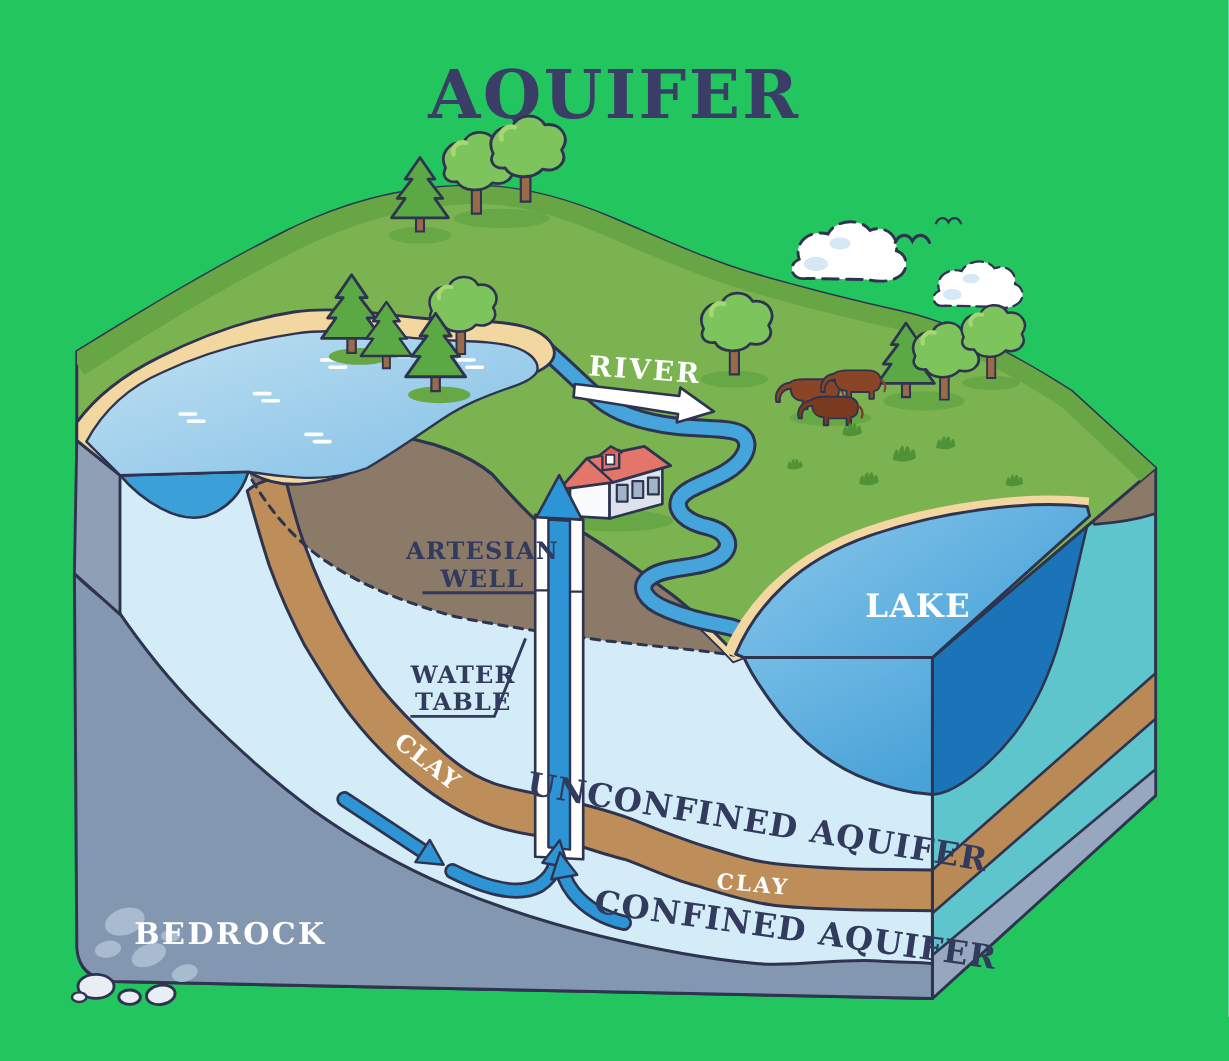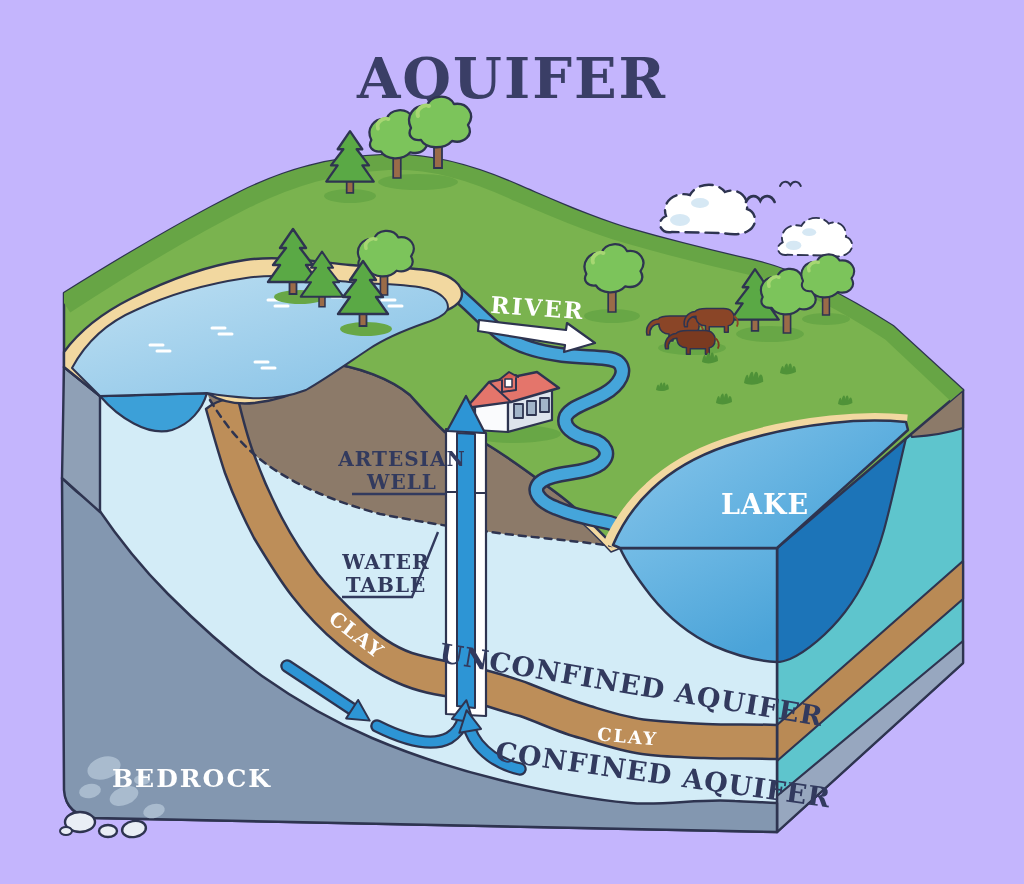--- a/index.html
+++ b/index.html
@@ -1,16 +1,16 @@
 <!DOCTYPE html>
 <html><head>
 <meta charset="utf-8">
 <style>
   html,body{margin:0;padding:0;background:#ffffff;}
-  .stage{width:1024px;height:884px;background:#c4b5fd;position:relative;overflow:hidden;}
+  .stage{width:1024px;height:884px;background:#22c55e;position:relative;overflow:hidden;}
   svg{display:block;}
   text{font-family:"DejaVu Serif","Liberation Serif",serif;font-weight:bold;}
   .ttl{fill:#3a3e66;font-size:56px;letter-spacing:2px;}
   .lbl-navy{fill:#323a5e;}
   .lbl-white{fill:#ffffff;}
   .sz27{font-size:27px;letter-spacing:1px;}
   .sz25{font-size:25px;letter-spacing:2px;}
   .sz23{font-size:23px;letter-spacing:2px;}
   .sz20{font-size:20px;letter-spacing:1px;}
   .sz18{font-size:18px;letter-spacing:2px;}

